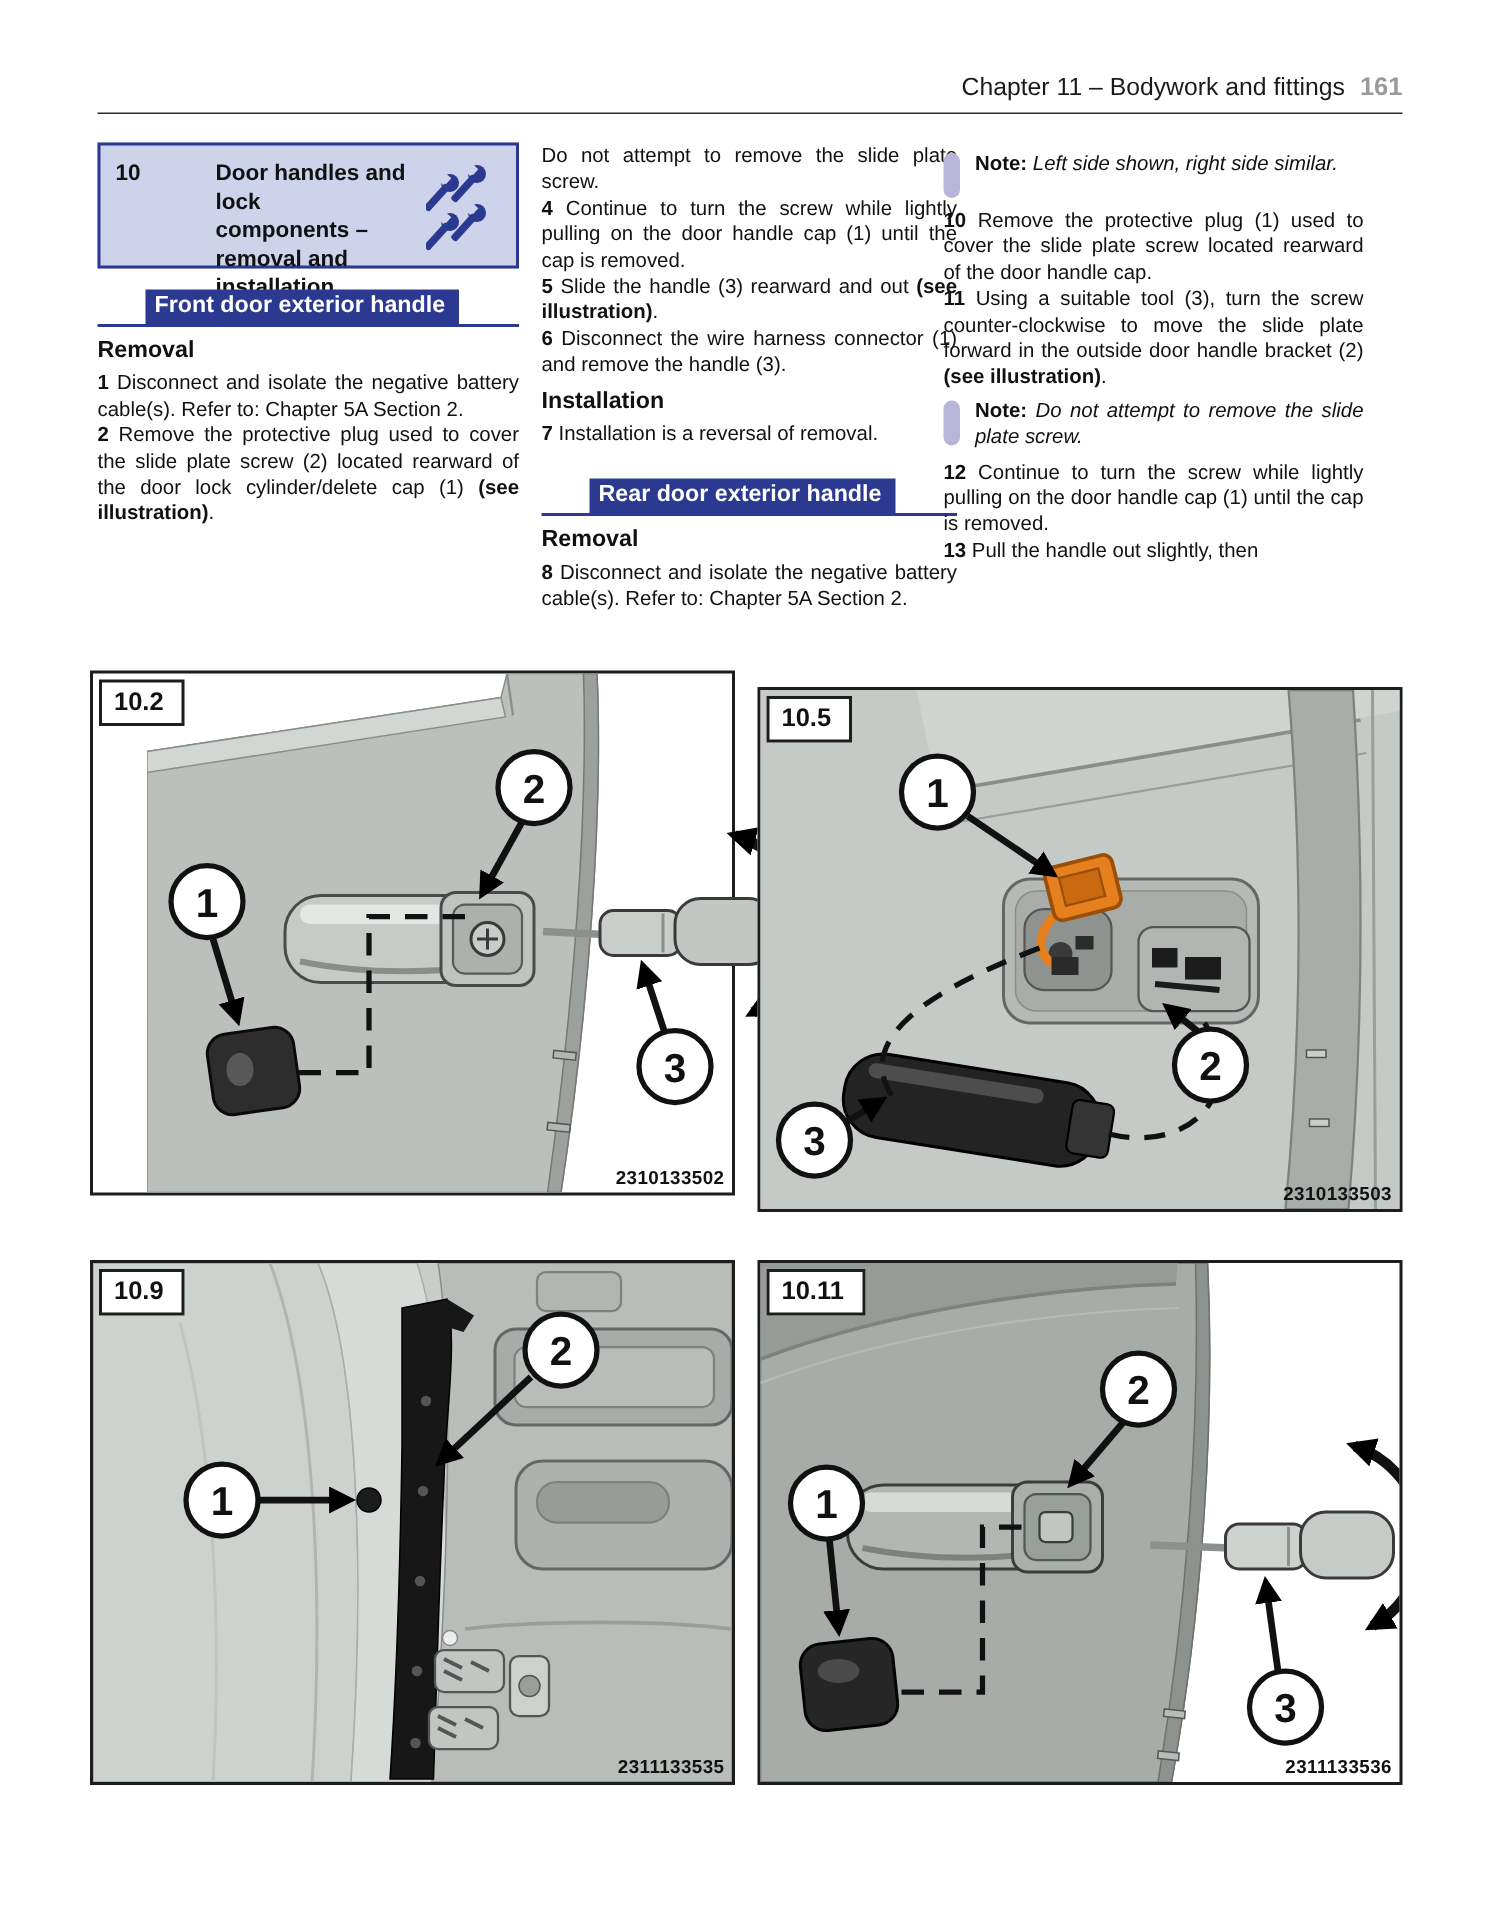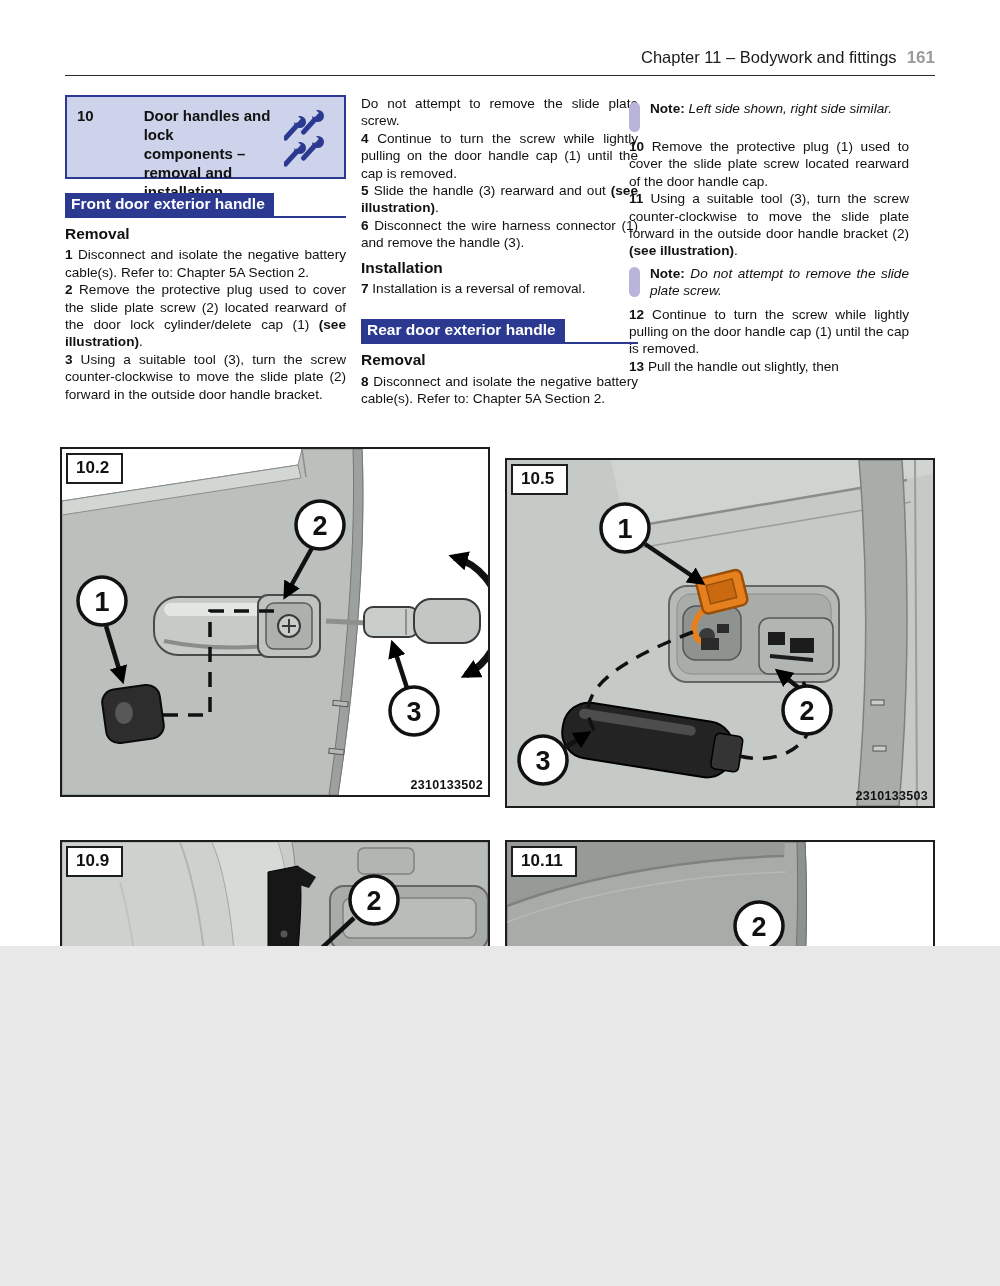--- a/index.html
+++ b/index.html
@@ -1,16 +1,16 @@
 <!DOCTYPE html>
 <html><head>
 <meta charset="utf-8">
 <style>
   html,body{margin:0;padding:0;background:#e8e8e8;}
-  .page{position:relative;width:1000px;height:946px;background:#ffffff;
+  .page{position:relative;width:1000px;height:1286px;background:#ffffff;
         font-family:"Liberation Sans","DejaVu Sans",sans-serif;color:#111;overflow:hidden;}
   
   .hdr{position:absolute;top:48px;left:65px;width:870px;text-align:right;font-size:16.5px;color:#1a1a1a;}
   .hdr .pagenum{font-weight:bold;color:#9a9a9a;margin-left:10px;font-size:17px;}
   .hdr-rule{position:absolute;top:75px;left:65px;width:870px;height:1px;background:#2a2a2a;}
   
   .col{position:absolute;top:95px;font-size:13.6px;line-height:17.4px;}
   #col1{left:65px;width:281px;}
   #col2{left:361px;width:277px;}
   #col3{left:629px;width:280px;}
@@ -20,21 +20,21 @@
   
   .secbox{box-sizing:border-box;border:2px solid #2b3a90;background:#cdd3ea;
           padding:9px 8px 9px 10px;display:flex;margin-bottom:14px;height:84px;}
   .secbox .num{font-weight:bold;font-size:15px;margin-right:8px;line-height:19px;}
   .secbox .title{font-weight:bold;font-size:15px;line-height:19px;flex:1;}
   .secbox .title span{display:block;padding-left:42px;}
   .spanners{flex:none;width:52px;position:relative;}
   
   .barwrap{border-bottom:2px solid #2b3a90;margin:12px 0 6px 0;line-height:0;}
   .bar{display:inline-block;background:#2b3a90;color:#ffffff;font-weight:bold;
-       font-size:15.5px;line-height:22px;padding:0 9px 1px 6px;}
+       font-size:15.5px;line-height:22px;padding:0 9px 1px 6px;margin-left:32px;}
   
   .note{display:flex;margin:5px 0 6px 0;}
   .pill{flex:none;width:11px;height:30px;border-radius:6px;background:#b9b5da;margin:2px 10px 0 0;}
   .note .ntext{text-align:justify;}
   .nlabel{font-weight:bold;}
   .nbody{font-style:italic;}
   
   .fig{position:absolute;width:430px;height:350px;border:2px solid #1d1d1d;box-sizing:border-box;background:#fff;}
   .fig svg{display:block;width:426px;height:346px;}
   .figlabel{position:absolute;top:4px;left:4px;background:#fff;border:2px solid #1d1d1d;
@@ -88,21 +88,20 @@
       </div>
     </div>
 
     <div class="barwrap">
       <span class="bar">Front door exterior handle</span>
     </div>
     <div class="subhead">Removal</div>
 
     <p class="step"><b>1</b> <span>Disconnect and isolate the negative battery cable(s). Refer to: Chapter 5A Section 2.</span><b></b><span></span></p>
     <p class="step"><b>2</b> <span>Remove the protective plug used to cover the slide plate screw (2) located rearward of the door lock cylinder/delete cap (1) </span><b>(see illustration)</b><span>.</span></p>
-    <p class="step"><b>3</b> <span>Using a suitable tool (3), turn the screw counter-clockwise to move the slide plate (2) forward in the outside door handle bracket.</span><b></b><span></span></p>
   </div>
 
   <div class="col" id="col2">
     <p class="plain">Do not attempt to remove the slide plate screw.</p>
     <p class="step"><b>4</b> <span>Continue to turn the screw while lightly pulling on the door handle cap (1) until the cap is removed.</span><b></b><span></span></p>
     <p class="step"><b>5</b> <span>Slide the handle (3) rearward and out </span><b>(see illustration)</b><span>.</span></p>
     <p class="step"><b>6</b> <span>Disconnect the wire harness connector (1) and remove the handle (3).</span><b></b><span></span></p>
     <div class="subhead">Installation</div>
     <p class="step"><b>7</b> <span>Installation is a reversal of removal.</span></p>
 
@@ -121,21 +120,21 @@
     <p class="step"><b>10</b> <span>Remove the protective plug (1) used to cover the slide plate screw located rearward of the door handle cap.</span><b></b><span></span></p>
     <p class="step"><b>11</b> <span>Using a suitable tool (3), turn the screw counter-clockwise to move the slide plate forward in the outside door handle bracket (2) </span><b>(see illustration)</b><span>.</span></p>
     <div class="note">
       <div class="pill"></div>
       <div class="ntext"><span class="nlabel">Note:</span> <span class="nbody">Do not attempt to remove the slide plate screw.</span></div>
     </div>
     <p class="step"><b>12</b> <span>Continue to turn the screw while lightly pulling on the door handle cap (1) until the cap is removed.</span></p>
     <p class="step"><b>13</b> <span>Pull the handle out slightly, then</span></p>
   </div>
 
-  <div class="fig" style="left:60px;top:447px;">
+  <div class="fig" style="left:60px;top:447px;padding-left:36px;">
     <div class="figlabel">10.2</div>
     <div class="figid">2310133502</div>
     <svg viewBox="0 0 426 346">
       <defs>
         <marker id="ah-a" viewBox="0 0 10 10" refX="7" refY="5" markerWidth="4" markerHeight="4" orient="auto-start-reverse">
             <path d="M0,0 L10,5 L0,10 Z"></path>
           </marker>
         <marker id="rh-a" viewBox="0 0 10 10" refX="7" refY="5" markerWidth="2.8" markerHeight="2.8" orient="auto-start-reverse">
             <path d="M0,0 L10,5 L0,10 Z"></path>
           </marker>

